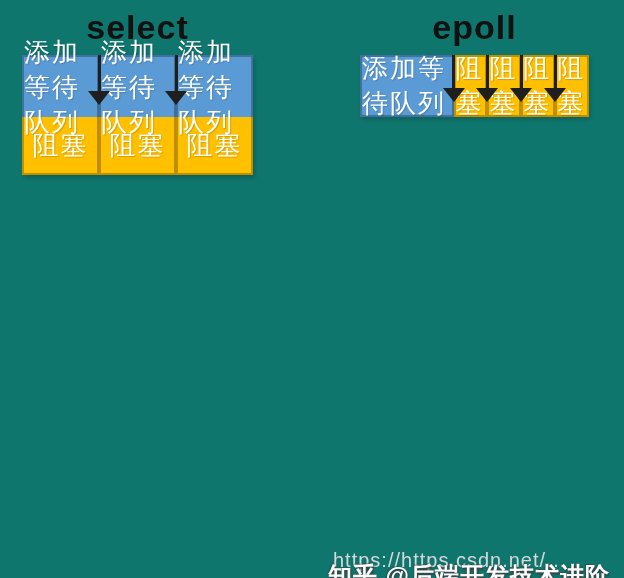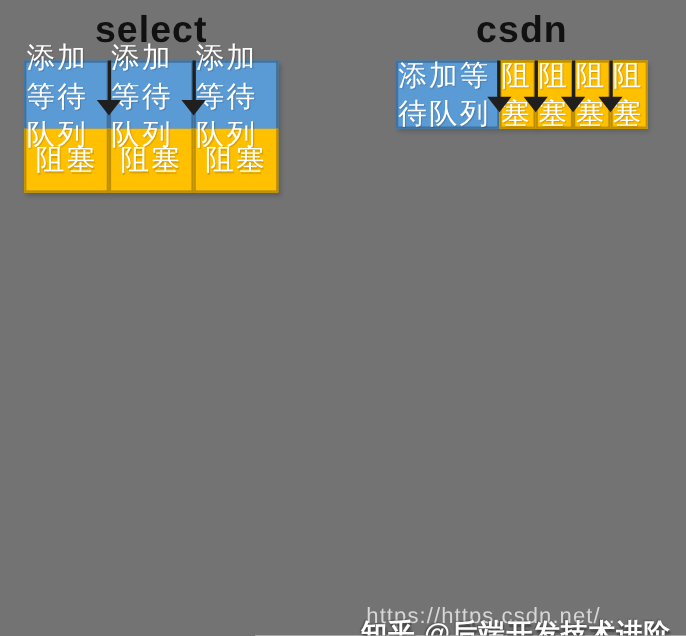--- a/index.html
+++ b/index.html
@@ -1,17 +1,17 @@
 <!DOCTYPE html>
 <html style="--blue-fill: #5b9bd5; --blue-border: #41719c; --orange-fill: #ffc000; --orange-border: #bf9000; --arrow: #1f1f1f; --title: #111111;"><head>
 <meta charset="utf-8">
 <style>
   html,body{margin:0;padding:0;background:#ffffff;}
   .canvas{
-    position:relative;width:624px;height:578px;background:#737373;
+    position:relative;width:624px;height:578px;background:#0f766e;
     font-family:"Liberation Sans","DejaVu Sans",sans-serif;overflow:hidden;
   }
   .col{position:absolute;top:0;}
   #col-0{left:22px;width:231px;}
   #col-1{left:360px;width:229px;}
   .col-title{
     height:55px;display:flex;align-items:center;justify-content:center;
     font-size:34px;font-weight:bold;color:var(--title,#111);letter-spacing:1px;
   }
   .steps{display:flex;flex-direction:row;}
@@ -68,21 +68,21 @@
         </div>
         <div class="arrow"></div>
         <div class="combo">
           <div class="half blue">添加等待队列</div>
           <div class="half orange">阻塞</div>
         </div>
       </div>
   </div>
 
   <div class="col" id="col-1">
-    <div class="col-title">csdn</div>
+    <div class="col-title">epoll</div>
     <div class="steps">
         <div class="node blue">添加等待队列</div>
         <div class="arrow"></div>
         <div class="node orange">阻塞</div>
         <div class="arrow"></div>
         <div class="node orange">阻塞</div>
         <div class="arrow"></div>
         <div class="node orange">阻塞</div>
         <div class="arrow"></div>
         <div class="node orange">阻塞</div>

